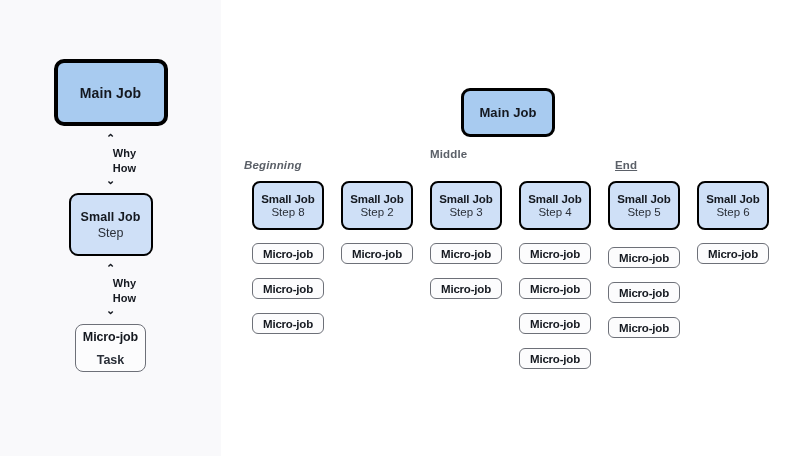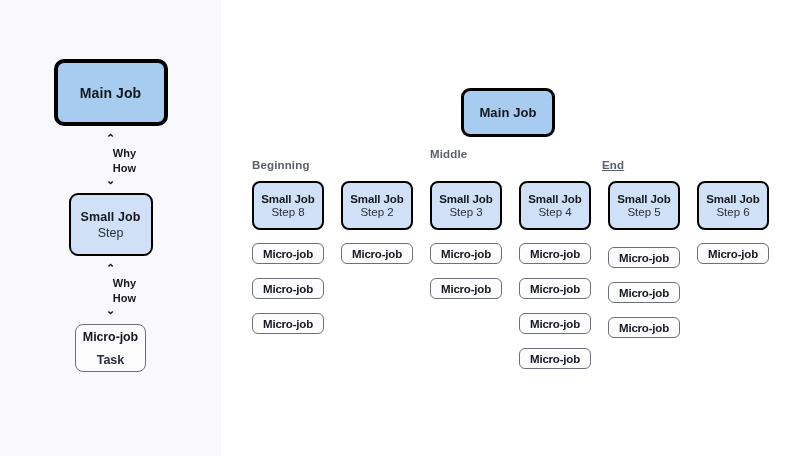--- a/index.html
+++ b/index.html
@@ -258,23 +258,23 @@
   </div>
 </div>
 
 <div id="canvas">
 
   <div id="main-job-node">
     <span>Main Job</span>
   </div>
 
   <div id="phase-labels">
-      <div class="phase-label" style="left: 31px; top: 159px;">Beginning</div>
+      <div class="phase-label" style="left: 23px; top: 159px; font-style: italic;">Beginning</div>
       <div class="phase-label" style="left: 209px; top: 148px;">Middle</div>
-      <div class="phase-label" style="left: 381px; top: 159px; text-decoration: underline;">End</div>
+      <div class="phase-label" style="left: 394px; top: 159px; text-decoration: underline;">End</div>
     </div>
   <div id="step-columns">
       <div class="step-column" style="left: 31px;">
         <div class="small-job-node">
           <span class="t1">Small Job</span>
           <span class="t2">Step 8</span>
         </div>
         <div class="micro-list" style="margin-top: 13px;">
           <div class="micro-job-node">Micro-job</div>
           <div class="micro-job-node">Micro-job</div>

